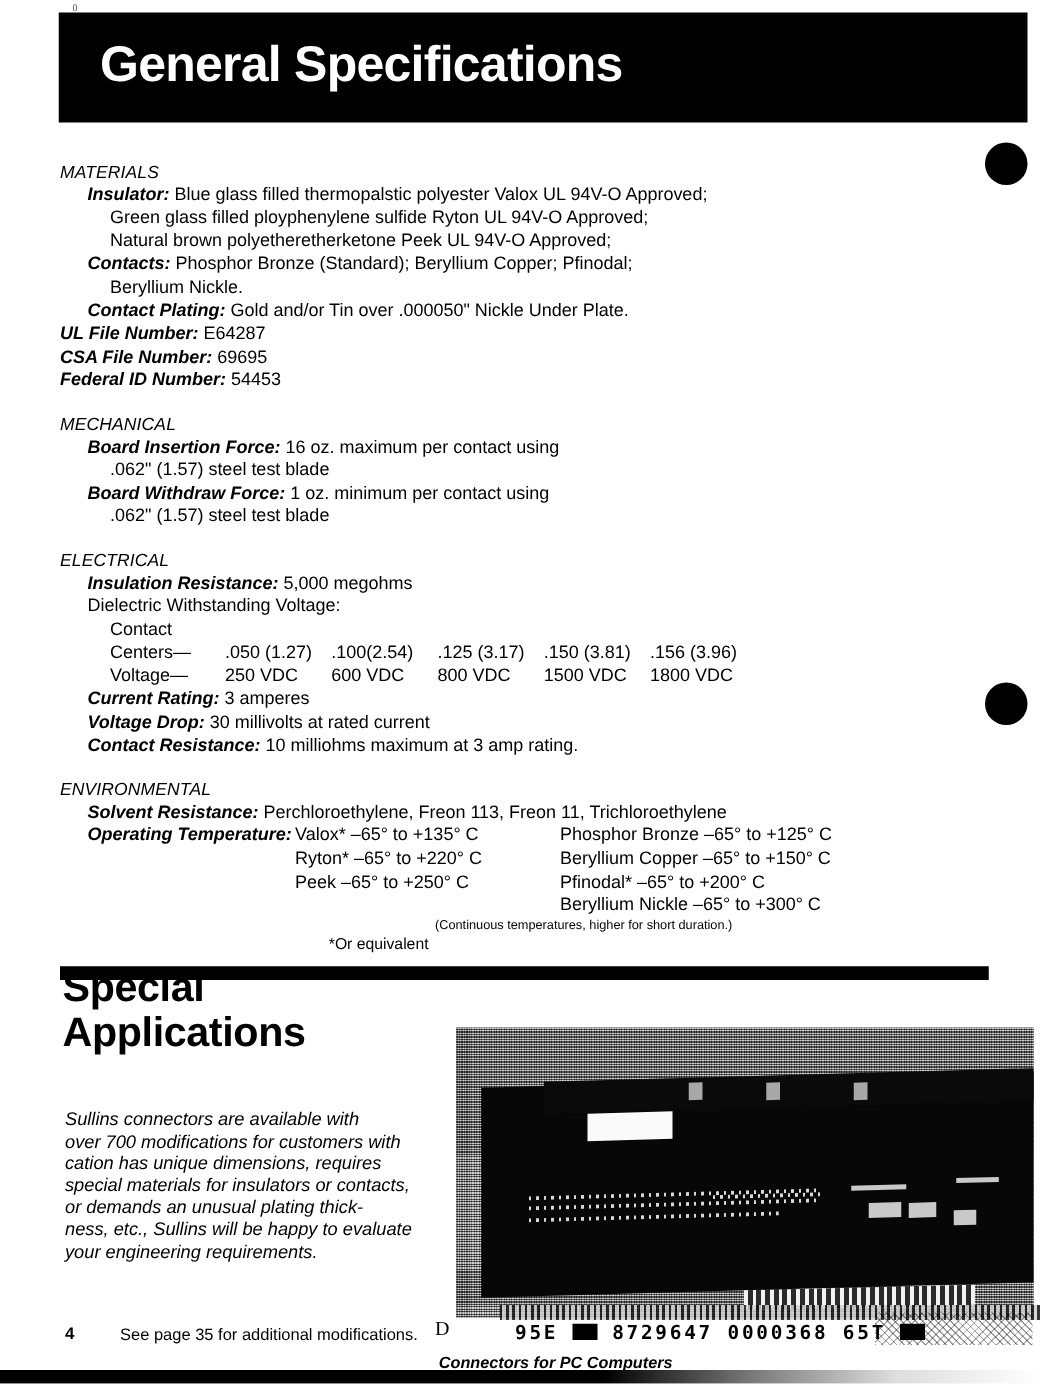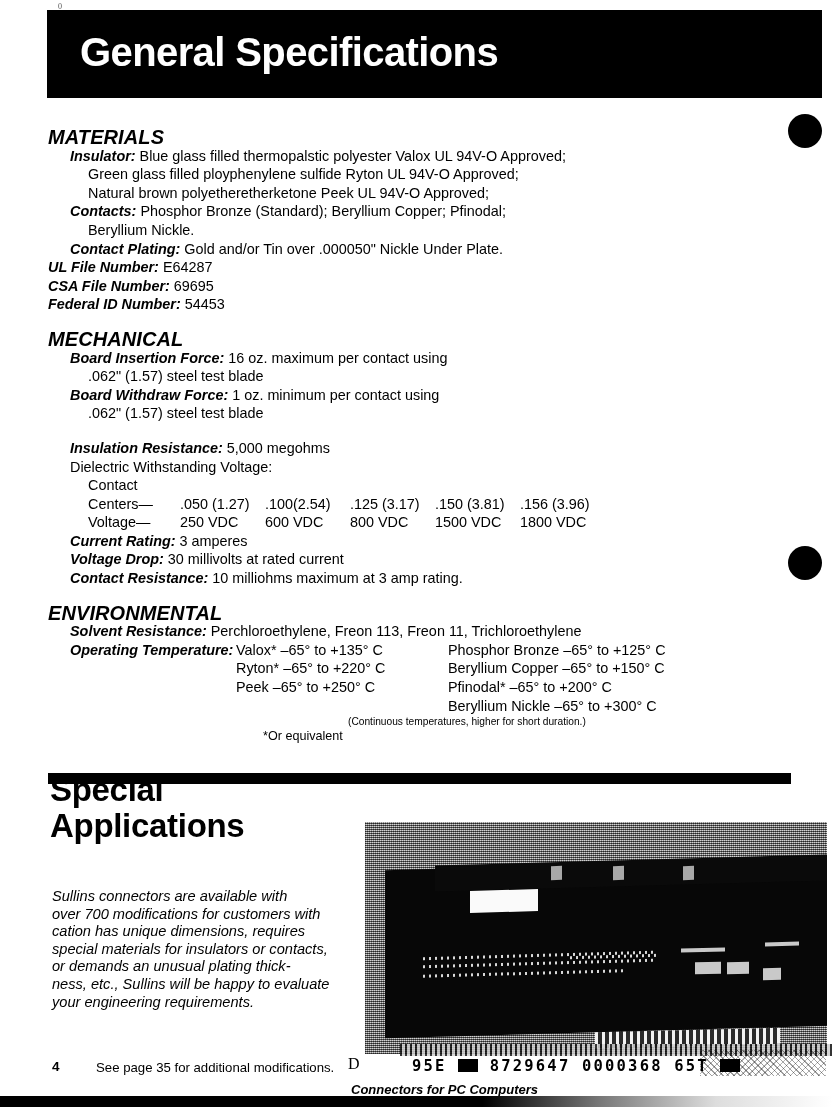--- a/index.html
+++ b/index.html
@@ -67,23 +67,23 @@
   .spec-body {
     position: absolute;
     left: 48px;
     top: 128px;
     width: 720px;
     font-size: 14.4px;
     line-height: 18.6px;
   }
   .group { margin-bottom: 0; }
   .group-title {
-    font-weight: bold;
+    font-weight: normal;
     font-style: italic;
-    font-size: 20px;
+    font-size: 14px;
     letter-spacing: 0.1px;
     margin: 0;
   }
   .group-gap { height: 16px; }
 
   .line { margin: 0; white-space: nowrap; }
   .ind1 { padding-left: 22px; }
   .ind2 { padding-left: 40px; }
   .lbl {
     font-weight: bold;
@@ -369,20 +369,21 @@
       <p class="group-title">MECHANICAL</p>
       <p class="line ind1"><span class="lbl">Board Insertion Force:</span> <span>16 oz. maximum per contact using</span></p>
       <p class="line ind2">.062" (1.57) steel test blade</p>
       <p class="line ind1"><span class="lbl">Board Withdraw Force:</span> <span>1 oz. minimum per contact using</span></p>
       <p class="line ind2">.062" (1.57) steel test blade</p>
     </div>
 
     <div class="group-gap"></div>
 
     <div class="group">
+      <p class="group-title">ELECTRICAL</p>
       <p class="line ind1"><span class="lbl">Insulation Resistance:</span> <span>5,000 megohms</span></p>
       <p class="line ind1">Dielectric Withstanding Voltage:</p>
       <p class="line ind2">Contact</p>
 
       <table class="volt-table">
         <tbody>
             <tr>
           <td class="rowlabel">Centers—</td>
           <td class="cell">.050 (1.27)</td>
           <td class="cell">.100(2.54)</td>

